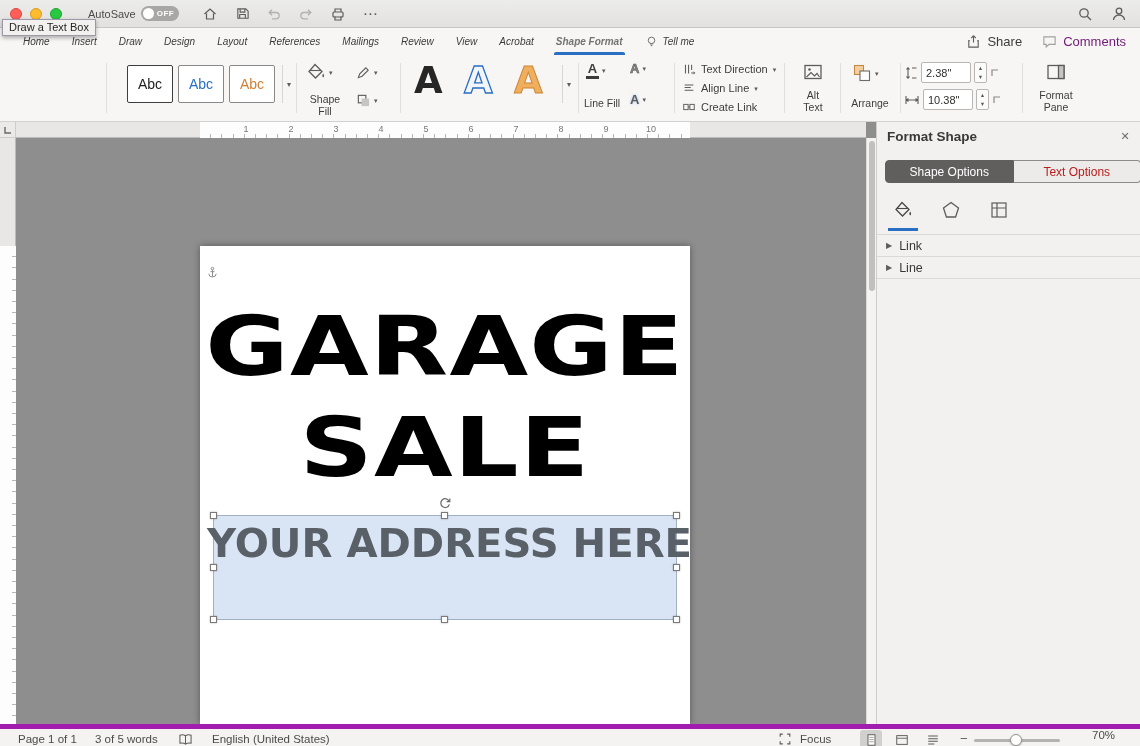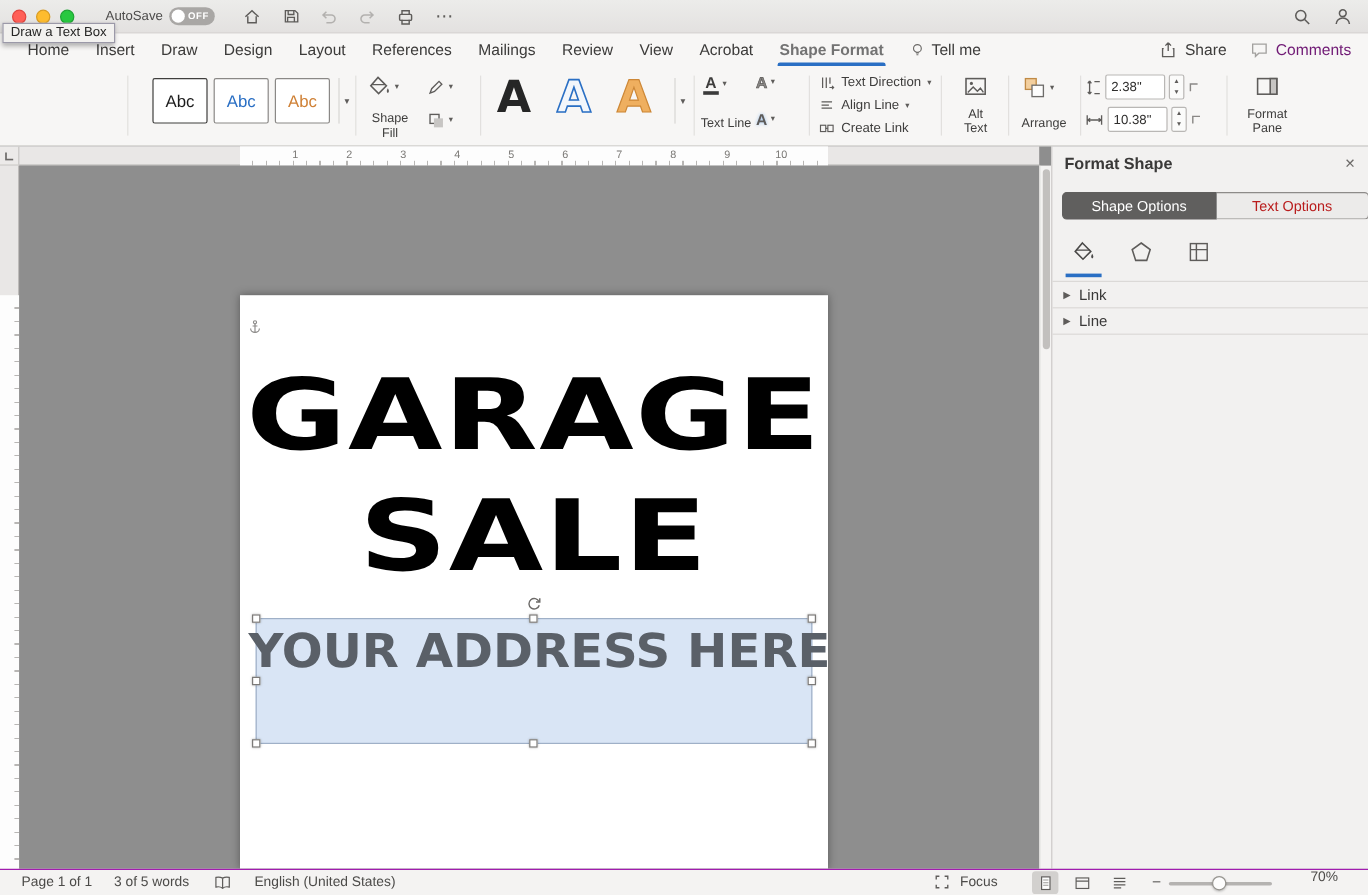--- a/index.html
+++ b/index.html
@@ -31,21 +31,21 @@
   .tb-right{position:absolute;right:12px;display:flex;gap:16px;align-items:center;}
 
   
   .tooltip{position:absolute;left:2px;top:19px;z-index:60;background:#f2f1ef;
     border:1px solid #9b99a8;box-shadow:0 2px 4px rgba(0,0,0,.3);
     font-size:11px;padding:1px 6px 2px;color:#262625;}
 
   
   .tabbar{position:absolute;top:28px;left:0;width:100%;height:27px;background:#f7f6f5;
     display:flex;align-items:stretch;padding-left:12px;}
-  .tab{display:flex;align-items:center;gap:5px;padding:0 11px;font-size:13px;color:#3c3b3a;position:relative;}
+  .tab{display:flex;align-items:center;gap:5px;padding:0 11px;font-size:10px;color:#3c3b3a;position:relative;font-style:italic;}
   .tab.active{color:#737373;font-weight:bold;}
   .tab.active::after{content:"";position:absolute;left:9px;right:9px;bottom:0;height:3px;background:#2a6fc4;border-radius:2px 2px 0 0;}
   .tab-right{margin-left:auto;display:flex;align-items:center;gap:20px;padding-right:14px;}
   .share-btn,.comments-btn{display:flex;align-items:center;gap:6px;font-size:13px;color:#3c3b3a;}
   .comments-btn{color:#701a75;}
 
   
   .ribbon{position:absolute;top:55px;left:0;width:100%;height:67px;background:#f7f6f5;border-bottom:1px solid #d3d1cf;}
   .vsep{position:absolute;top:8px;height:50px;width:1px;background:#e2e0de;}
   .rgroup{position:absolute;top:0;height:66px;}
@@ -117,21 +117,21 @@
   .panel-icons{position:absolute;left:12px;top:74px;display:flex;gap:20px;}
   .pi{width:28px;height:28px;display:flex;align-items:center;justify-content:center;position:relative;}
   .pi.active::after{content:"";position:absolute;left:-1px;right:-1px;bottom:-7px;height:3px;background:#2a6fc4;}
   .panel-sec{position:absolute;left:0;right:0;height:22px;display:flex;align-items:center;padding-left:9px;gap:7px;
     font-size:12.5px;color:#3a3938;border-top:1px solid #dbd9d7;}
   .tri{font-size:8px;color:#5e5c5a;}
   .panel-divider{position:absolute;left:0;right:0;height:1px;background:#dbd9d7;}
 
   
   .statusbar{position:absolute;left:0;top:724px;width:100%;height:22px;background:#f4f3f2;
-    border-top:1px solid #a21caf;font-size:11.5px;color:#4c4b49;}
+    border-top:5px solid #a21caf;font-size:11.5px;color:#4c4b49;}
   .sb{position:absolute;top:4px;white-space:nowrap;}
   .sb-icon{position:absolute;top:4px;}
   .sb-focus{position:absolute;left:778px;top:3px;display:flex;align-items:center;gap:8px;}
   .view-btns{position:absolute;left:860px;top:1px;display:flex;gap:9px;}
   .vb{width:22px;height:19px;display:flex;align-items:center;justify-content:center;border-radius:3px;}
   .vb.active{background:#d2d0ce;}
   .sb-minus{position:absolute;left:960px;top:2px;font-size:13px;color:#5e5c5a;}
   .sb-slider{position:absolute;left:974px;top:10px;width:86px;height:3px;background:#b5b3b1;border-radius:2px;}
   .sb-thumb{position:absolute;left:36px;top:-5px;width:12px;height:12px;border-radius:50%;background:#fdfdfd;
     border:1px solid #96948f;box-shadow:0 1px 2px rgba(0,0,0,.25);}
@@ -300,21 +300,21 @@
             <i class="bar"></i>
         </span>
         <span class="chev">▾</span>
       </span>
       <span class="ic" style="left:46px;top:7px;">
         <span class="a-ic outline">
           <span class="glyph">A</span>
         </span>
         <span class="chev">▾</span>
       </span>
-      <div class="rlabel" style="position:absolute;left:0;top:42px;white-space:nowrap;">Text Line</div>
+      <div class="rlabel" style="position:absolute;left:0;top:42px;white-space:nowrap;">Line Fill</div>
       <span class="ic" style="left:46px;top:38px;">
         <span class="a-ic glow">
           <span class="glyph">A</span>
         </span>
         <span class="chev">▾</span>
       </span>
     </div>
     <div class="vsep" style="left:674px;"></div>
 
     <div class="rgroup" style="left:682px;width:98px;">

